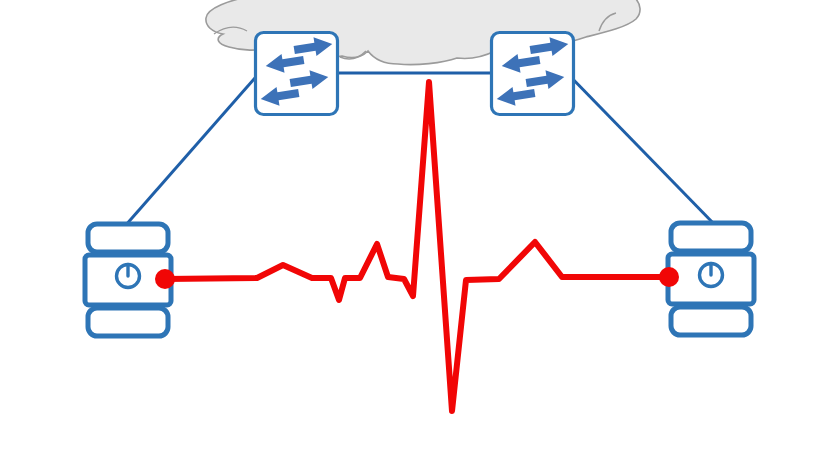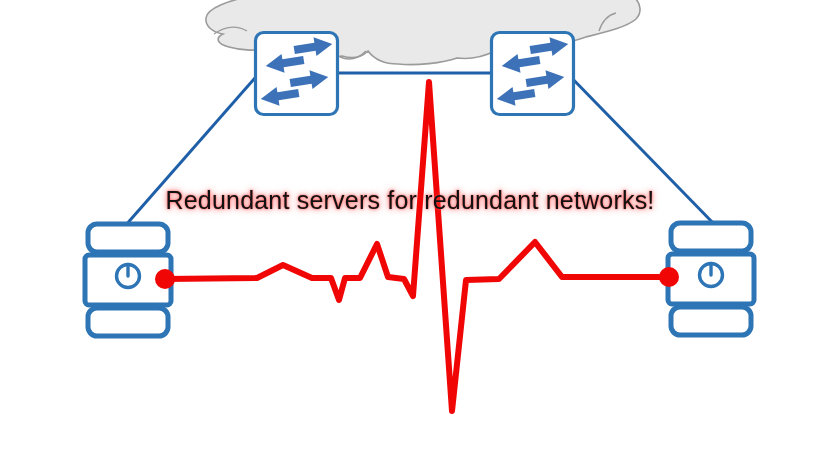--- a/index.html
+++ b/index.html
@@ -123,14 +123,13 @@
         <circle class="srv-pwr" cx="44" cy="55" r="11.5"></circle>
         <line class="srv-pwr" x1="44" y1="55" x2="44" y2="43.5"></line>
       </g>
     </g>
 
     <polyline class="ekg" points="165,279 257,278 283,265 312,278 331,278 339,300 345,278 360,278 377,244 388,277 404,279 413,296 429,82 452,411 466,280 499,279 535,242 562,277 669,277" style="stroke-width: 6;"></polyline>
     <circle class="ekg-dot" cx="165" cy="279" r="10"></circle>
     <circle class="ekg-dot" cx="669" cy="277" r="10"></circle>
   </svg>
 
-  <div class="caption">Redundant servers for redundant networks!</div>
 </div>
 
 </body></html>

